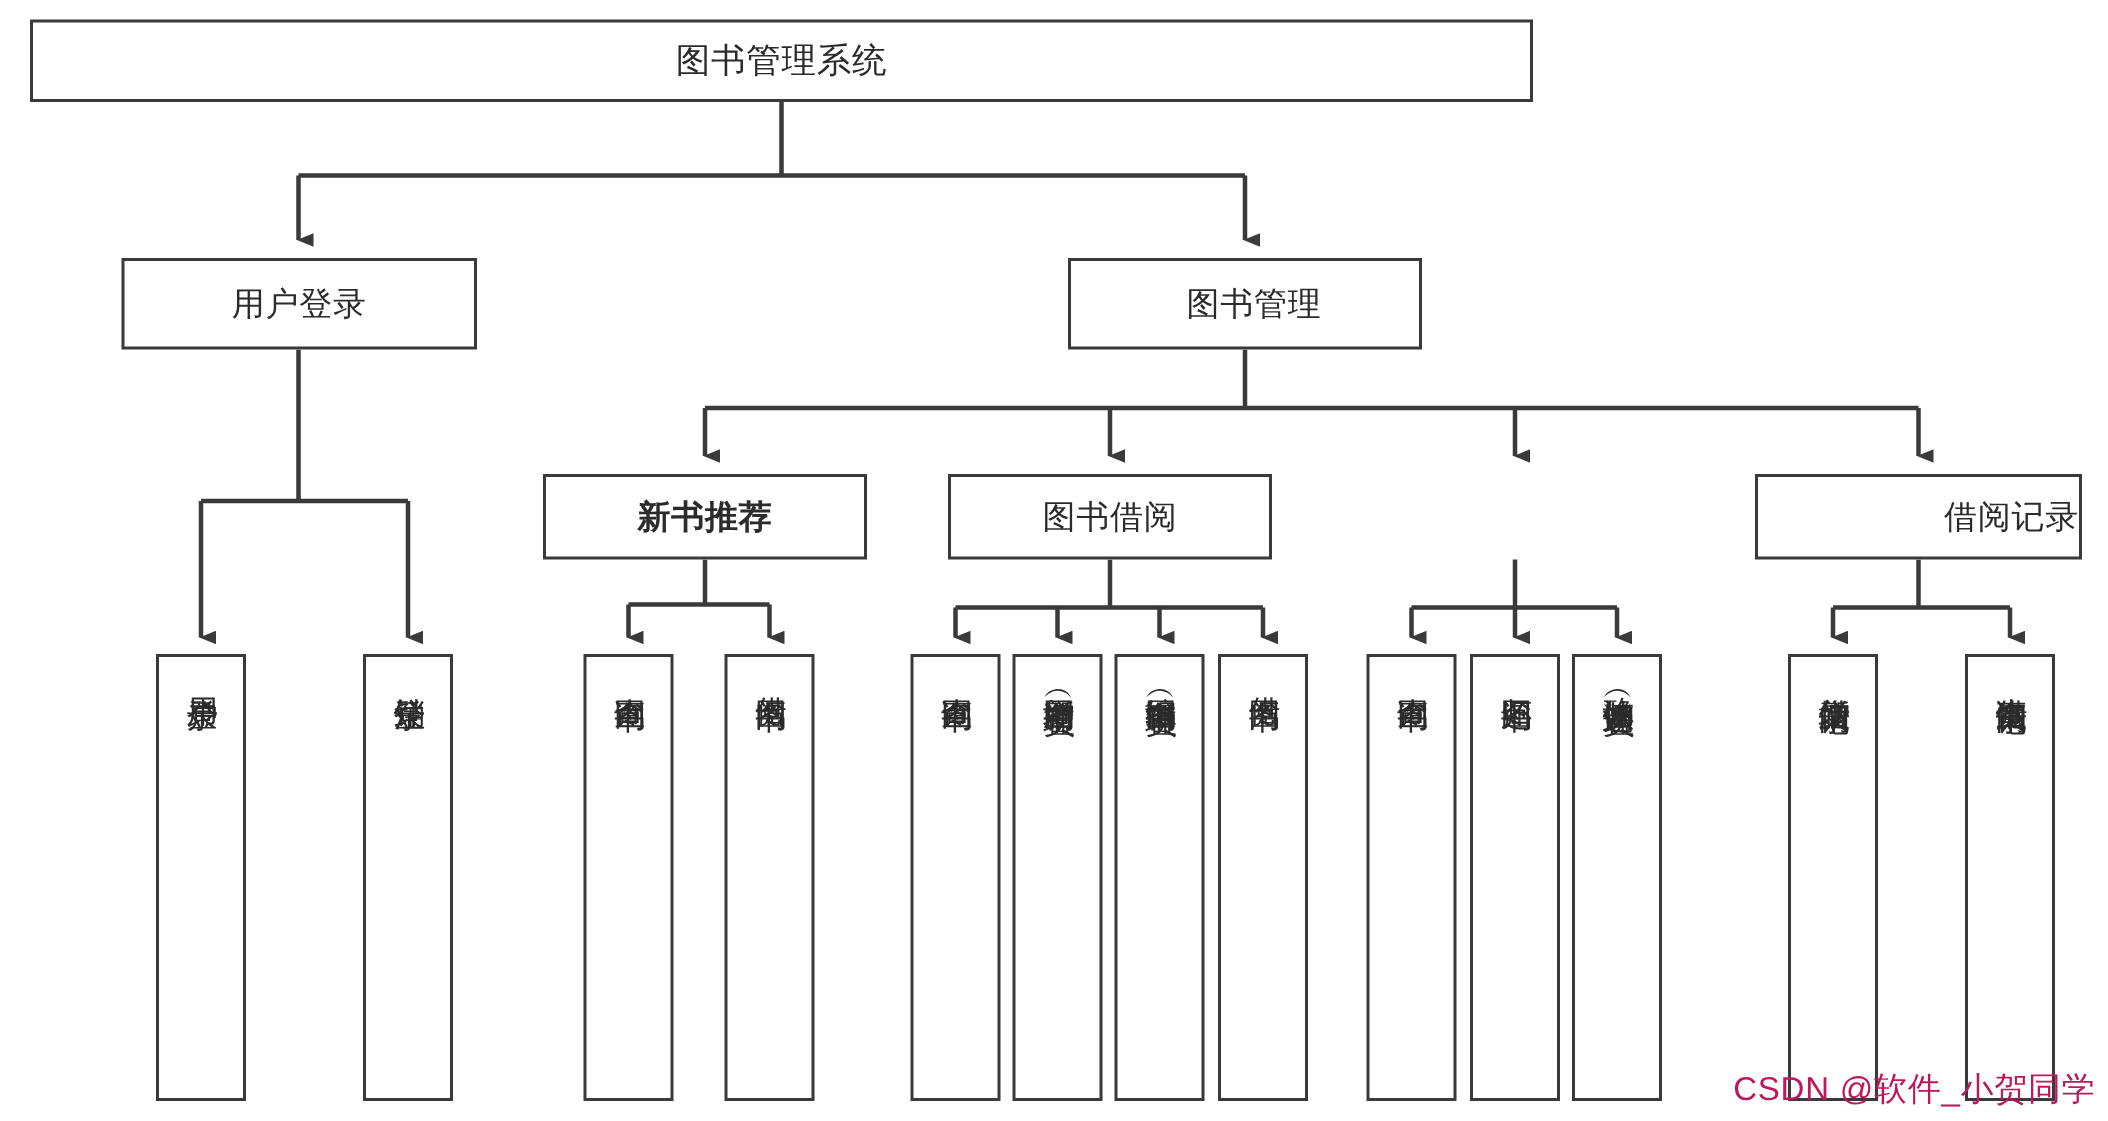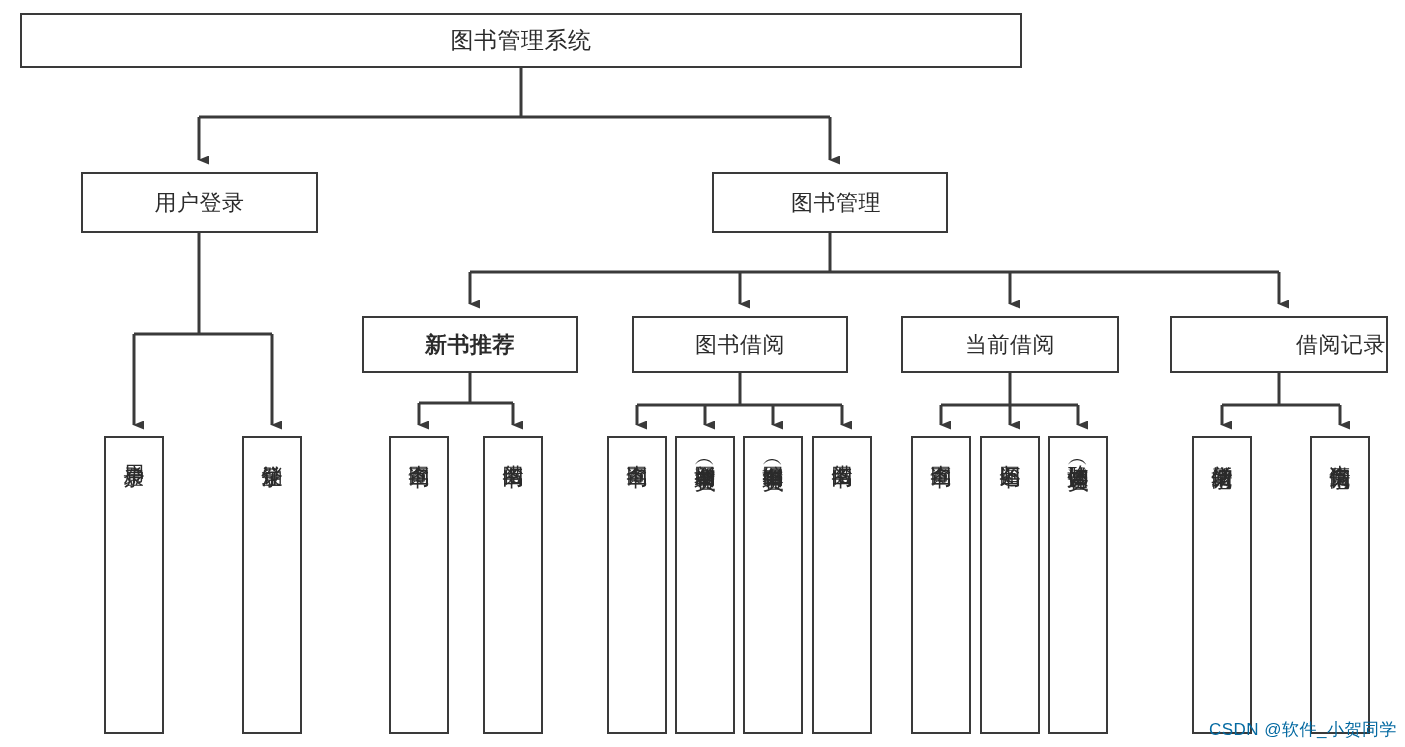--- a/index.html
+++ b/index.html
@@ -57,22 +57,22 @@
     text-orientation: upright;
     font-size: 21px;
     line-height: 1.05;
     letter-spacing: 1px;
     white-space: nowrap;
   }
   .watermark {
     position: absolute;
     right: 8px;
     bottom: 6px;
-    font-size: 17px;
-    color: #0369a1;
+    font-size: 22px;
+    color: #be185d;
     letter-spacing: 0.5px;
     z-index: 5;
     white-space: nowrap;
   }
 </style>
 </head>
 <body>
 
 <div id="canvas">
 
@@ -139,23 +139,20 @@
   </div>
 
   <div class="node horiz" style="left:362px; top:316px; width:216px; height:57px;font-weight:bold;">
     <span class="lbl">新书推荐</span>
   </div>
 
   <div class="node horiz" style="left:632px; top:316px; width:216px; height:57px;">
     <span class="lbl">图书借阅</span>
   </div>
 
-  <div class="node horiz" style="left:901px; top:316px; width:218px; height:57px;">
-    <span class="lbl">当前借阅</span>
-  </div>
 
   <div class="node horiz" style="left:1170px; top:316px; width:218px; height:57px;justify-content:flex-end;">
     <span class="lbl">借阅记录</span>
   </div>
 
   <div class="node vert" style="left:104px; top:436px; width:60px; height:298px;">
     <span class="lbl">用户登录</span>
   </div>
 
   <div class="node vert" style="left:242px; top:436px; width:60px; height:298px;">

